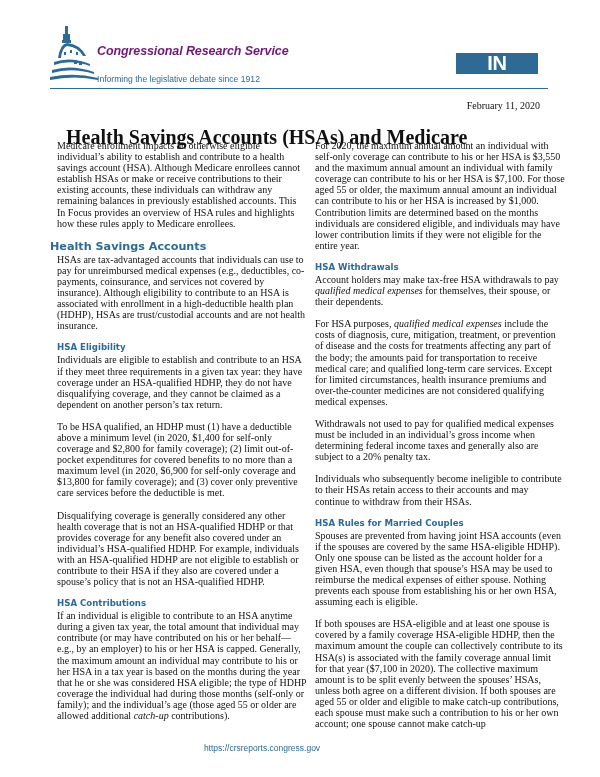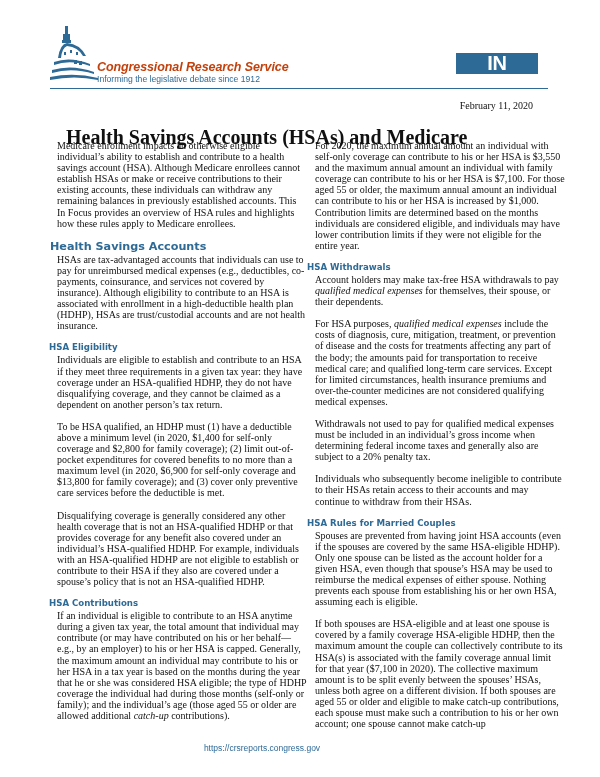--- a/index.html
+++ b/index.html
@@ -1,29 +1,29 @@
 <!DOCTYPE html>
 <html><head>
 <meta charset="utf-8">
 <style>
   html, body { margin:0; padding:0; background:#ffffff; }
   body { width:600px; height:777px; position:relative; overflow:hidden; font-family:"Liberation Serif", serif; color:#111; }
   .logo { position:absolute; left:50px; top:26px; width:50px; height:58px; }
-  .org-name { position:absolute; left:97px; top:60px; font-family:"Liberation Sans", sans-serif; font-weight:bold; font-style:italic; font-size:12.5px; color:#c2410c; letter-spacing:-0.1px; }
+  .org-name { position:absolute; left:97px; top:44px; font-family:"Liberation Sans", sans-serif; font-weight:bold; font-style:italic; font-size:12.5px; color:#701a75; letter-spacing:-0.1px; }
   .org-tag { position:absolute; left:97px; top:74px; font-family:"Liberation Sans", sans-serif; font-size:8.6px; color:#2e6a96; }
   .infocus { position:absolute; left:456px; top:53px; width:82px; height:21px; background:#2e6a96; color:#fff; font-family:"Liberation Sans", sans-serif; font-weight:bold; font-size:20px; line-height:21px; text-align:center; letter-spacing:-0.3px; }
   .rule { position:absolute; left:50px; top:88px; width:498px; height:1px; background:#2e6a96; }
-  .date { position:absolute; right:67px; top:100px; font-size:10px;padding-left:15px; }
+  .date { position:absolute; right:60px; top:100px; font-size:10px;padding-left:15px; }
   .title { position:absolute; left:50px; top:110px; font-size:20px; font-weight:bold; margin:16px; }
   .col { position:absolute; top:140px; width:258px; font-size:10px; line-height:11.1px; }
   .col.left { left:49px; }
   .col.right { left:307px; }
   .col p { margin:0 0 11px 8px; }
   .h2 { font-family:"DejaVu Sans", sans-serif; font-weight:bold; color:#2e6a96; font-size:11.2px; margin:3px 0 1px 1px; line-height:13px; }
-  .h3 { font-family:"DejaVu Sans", sans-serif; font-weight:bold; color:#2e6a96; font-size:8.6px; margin:0 0 1px 0; line-height:11px; }
+  .h3 { font-family:"DejaVu Sans", sans-serif; font-weight:bold; color:#2e6a96; font-size:8.6px; margin:0 0 1px 8px; line-height:11px; }
   .footer { position:absolute; left:0; width:524px; top:743px; text-align:center; font-family:"Liberation Sans", sans-serif; font-size:8.5px; color:#2e6a96; }
   em { font-style:italic; }
 </style>
 </head>
 <body>
 
 <div>
   <svg class="logo" viewBox="0 0 50 58">
     <g fill="#2e6a96">
       <rect x="15" y="0" width="3" height="8"></rect>

